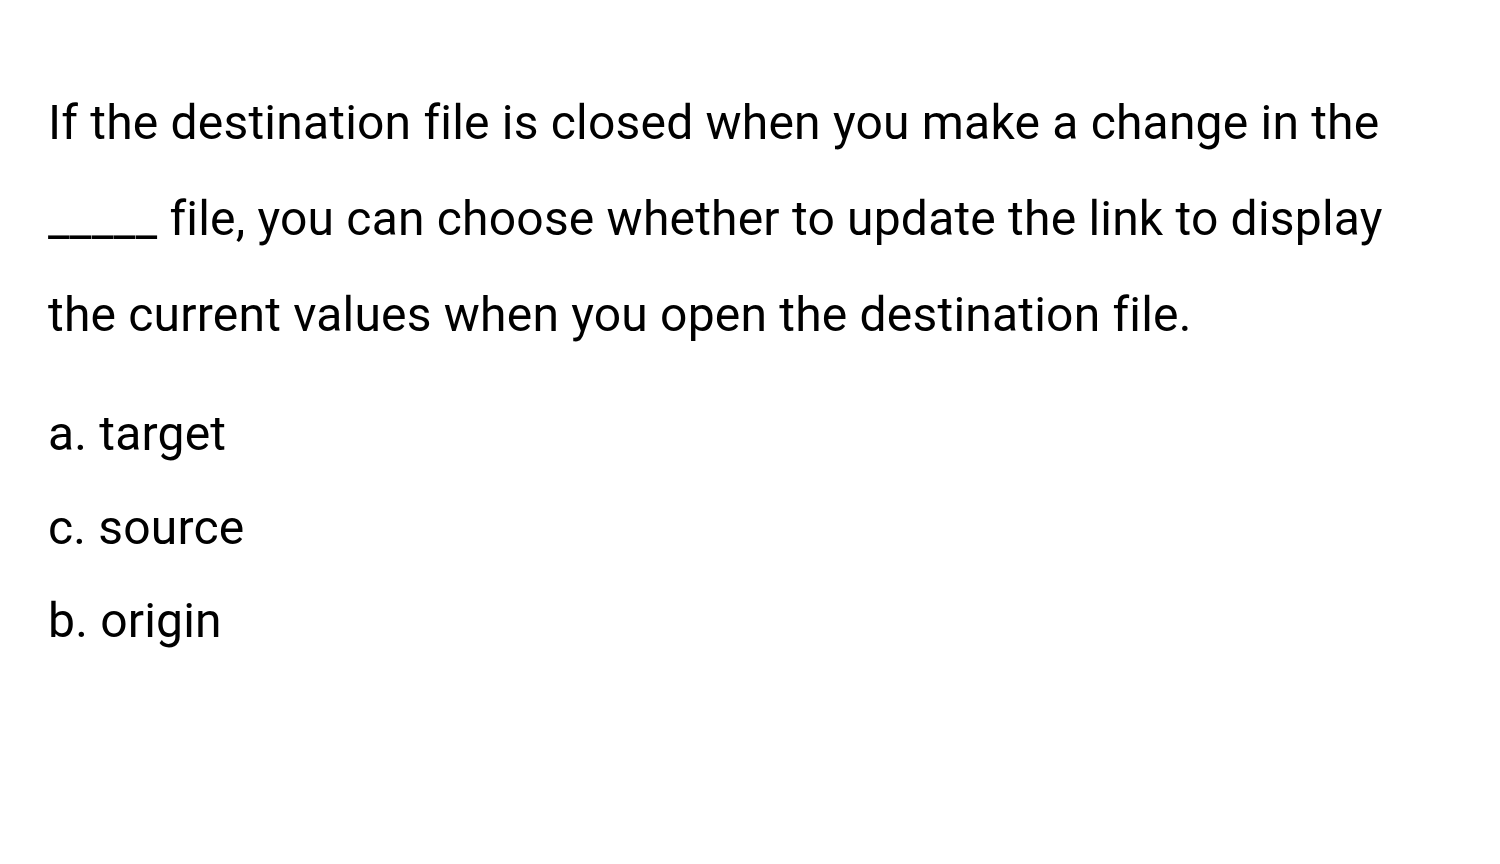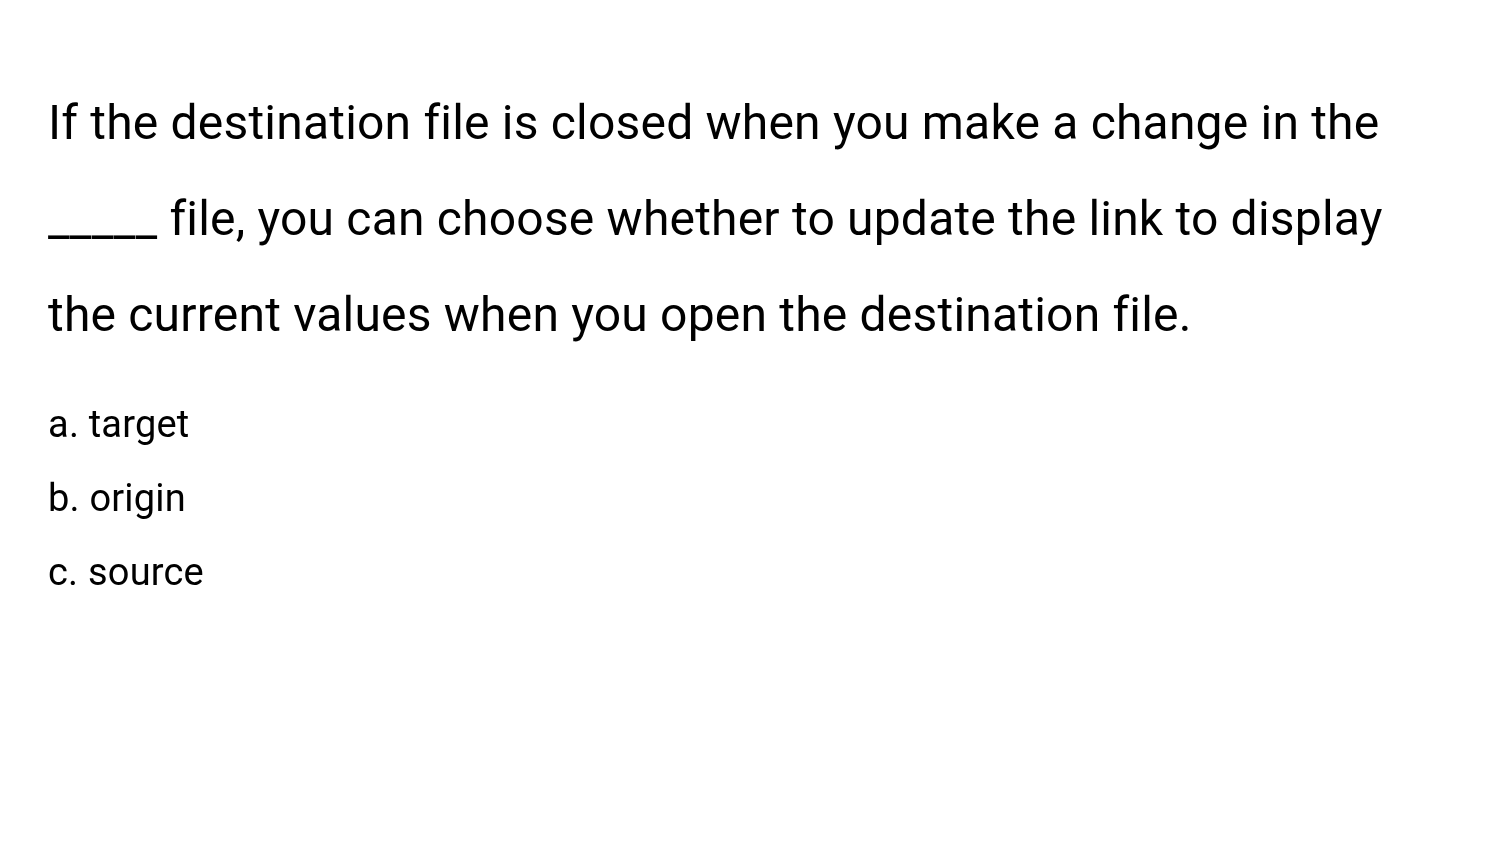--- a/index.html
+++ b/index.html
@@ -14,37 +14,37 @@
   .content {
     padding: 75px 72px 0 48px;
   }
   .question {
     font-size: 48px;
     line-height: 2.0;
     letter-spacing: 0.2px;
     margin-bottom: 24px;
   }
   .options {
-    font-size: 38px;
+    font-size: 48px;
     line-height: 1.95;
     letter-spacing: 0.2px;
   }
   .option {
     display: block;
   }
 </style>
 </head>
 <body>
 
 <div class="content">
   <div class="question">If the destination file is closed when you make a change in the _____ file, you can choose whether to update the link to display the current values when you open the destination file.</div>
   <div class="options">
     <span class="option">
       <span>a</span><span>. </span><span>target</span>
     </span>
     <span class="option">
-      <span>b</span><span>. </span><span>origin</span>
+      <span>c</span><span>. </span><span>source</span>
     </span>
     <span class="option">
-      <span>c</span><span>. </span><span>source</span>
+      <span>b</span><span>. </span><span>origin</span>
     </span>
   </div>
 </div>
 
 </body></html>

